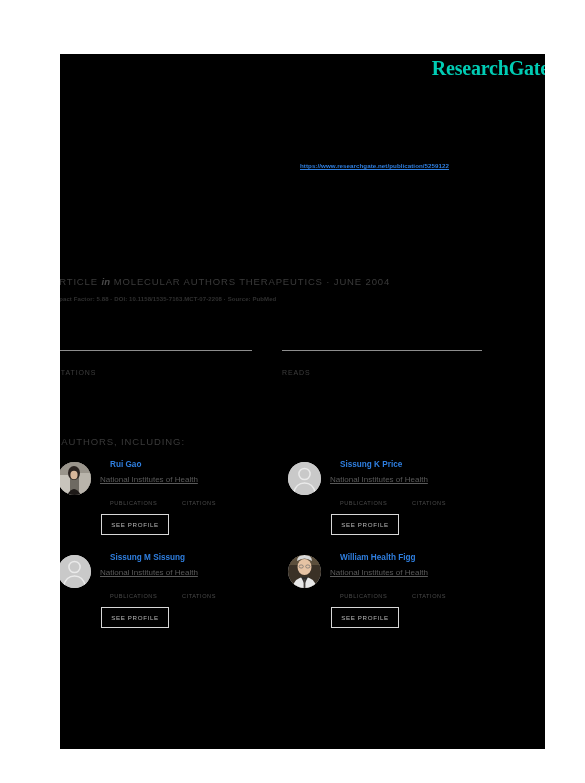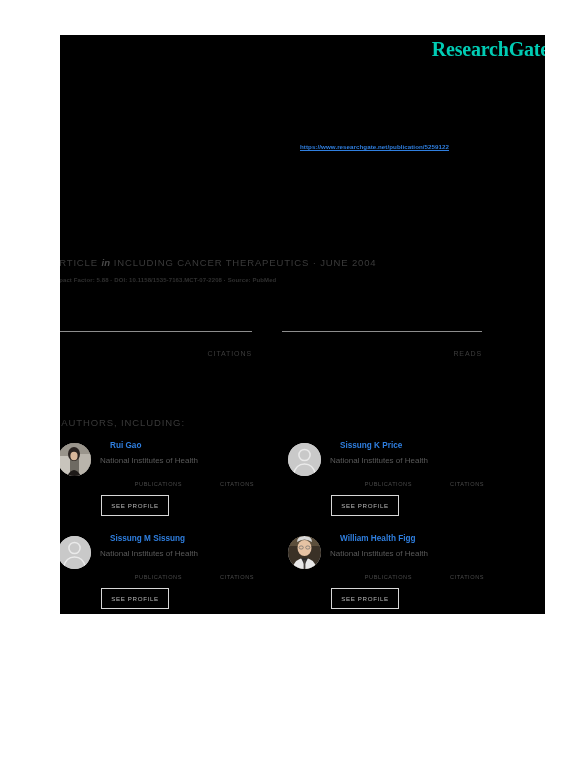--- a/index.html
+++ b/index.html
@@ -12,26 +12,25 @@
     height: 783px;
     position: relative;
     font-family: "Liberation Sans", sans-serif;
     overflow: hidden;
   }
 
   
   #panel {
     position: absolute;
     left: 60px;
-    top: 35px;
+    top: 54px;
     width: 485px;
-    height: 579px;
+    height: 695px;
     background: #000000;
     overflow: hidden;
-    text-align: right;
   }
 
   
   .brand {
     position: absolute;
     right: -4px;
     top: 3px;
     font-family: "Liberation Serif", serif;
     font-size: 20px;
     font-weight: 700;
@@ -159,20 +158,21 @@
     white-space: nowrap;
     padding-left: 10px;
   }
   .author-inst {
     position: absolute;
     left: 42px;
     top: 17px;
     font-size: 8px;
     color: #5a5a5a;
     white-space: nowrap;
+    text-decoration: underline;
   }
   .author-stats {
     position: absolute;
     left: 52px;
     top: 33px;
     width: 160px;
     display: flex;
   }
   .astat { width: 72px; }
   .astat-num {
@@ -208,21 +208,21 @@
 
 <div id="panel">
 
   <div class="brand">ResearchGate</div>
 
   <a class="pub-url" href="#">https://www.researchgate.net/publication/5259122</a>
 
   <div class="article-line">
     <span>ARTICLE</span>
     <span class="in">in</span>
-    <span>INCLUDING CANCER THERAPEUTICS</span>
+    <span>MOLECULAR AUTHORS THERAPEUTICS</span>
     <span>·</span>
     <span>JUNE 2004</span>
   </div>
 
   <div class="impact-line">Impact Factor: 5.88 · DOI: 10.1158/1535-7163.MCT-07-2208 · Source: PubMed</div>
 
   <div class="stats">
     <div class="stat">
       <div class="stat-rule"></div>
       <div class="stat-value"></div>

